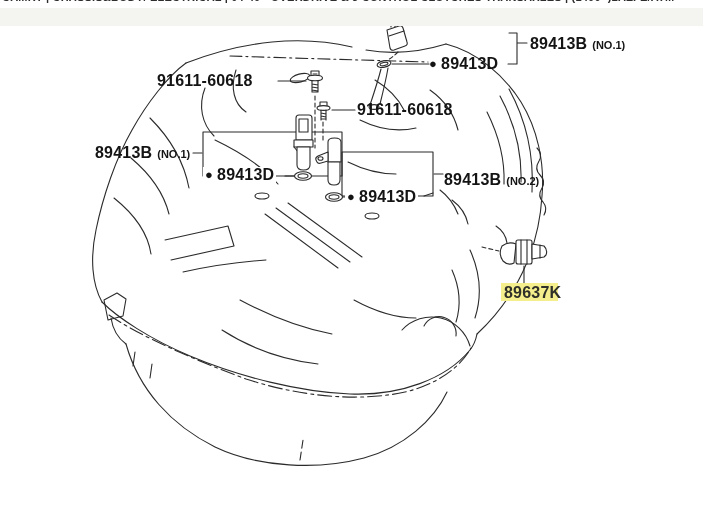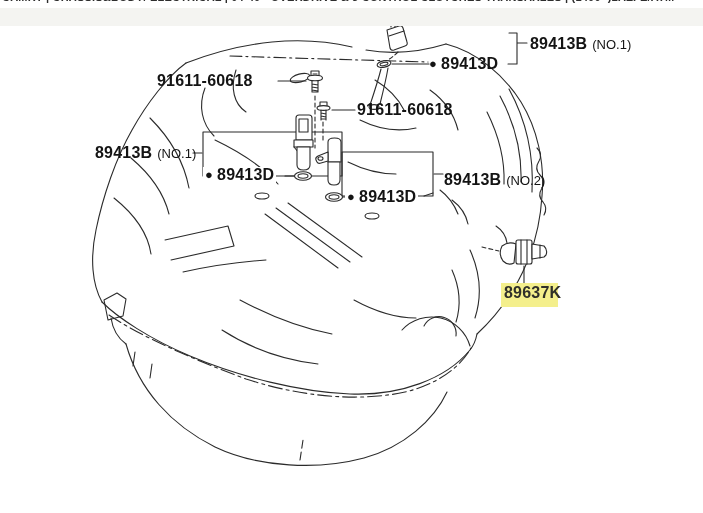--- a/index.html
+++ b/index.html
@@ -22,28 +22,28 @@
   }
   .diagram-svg{
     position:absolute;left:0;top:0;width:703px;height:513px;color:#2b2b2b;
   }
   .part-label{
     position:absolute;z-index:10;white-space:nowrap;line-height:16px;
     font-size:16px;font-weight:bold;color:#141414;letter-spacing:.2px;
     cursor:pointer;
   }
   .part-label .variant{
-    font-size:13px;font-weight:normal;margin-left:5px;letter-spacing:0;
+    font-size:11px;font-weight:bold;margin-left:5px;letter-spacing:0;
   }
   .part-label .bullet{
     font-size:13px;margin-right:4px;position:relative;top:-1px;
   }
   .label-bg{background:#ffffff;padding:0 2px;}
   .selected{
-    padding:2px 5px 6px 3px;color:#30302a;
+    padding:2px 5px 0 3px;color:#30302a;
   }
 </style>
 </head>
 <body>
 
 <div class="clip-strip">
   <div class="clip-text">CAMRY | CHASSIS&amp;BODY/ ELECTRICAL | 04-40 - OVERDRIVE &amp; 3 CONTROL CLUTCHES TRANSAXLES | (1400- )2AZFE/ATM</div>
 </div>
 <div class="top-band" style="background: rgb(244, 244, 241);"></div>
 

